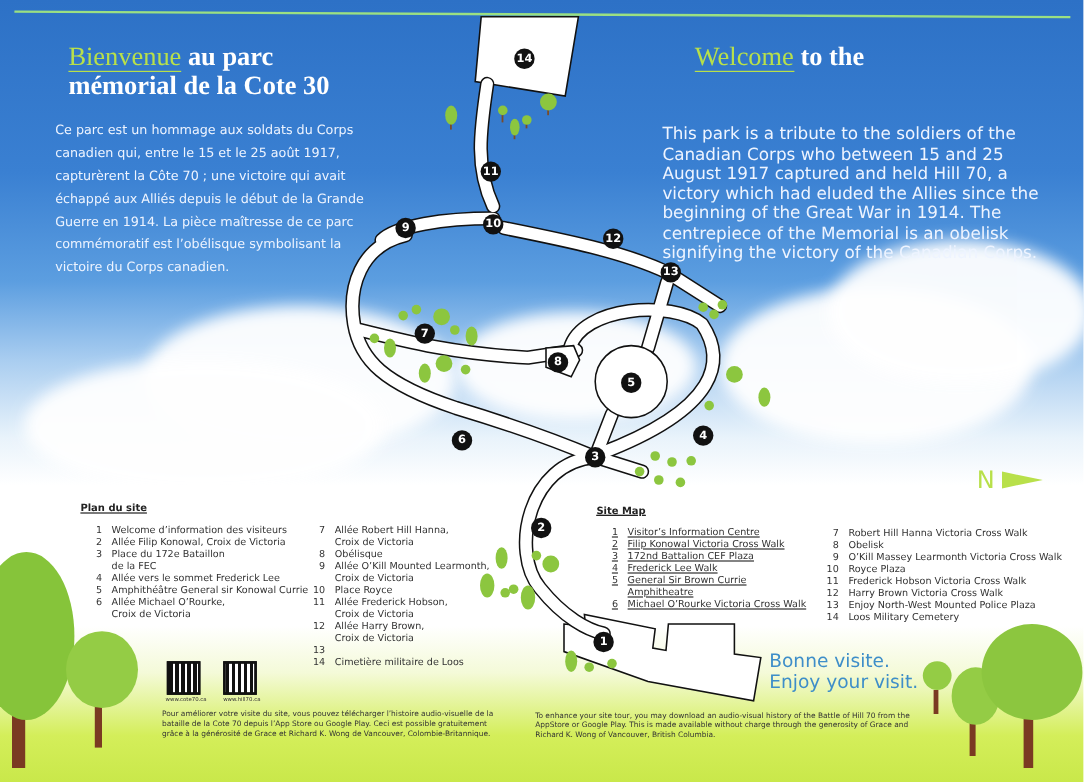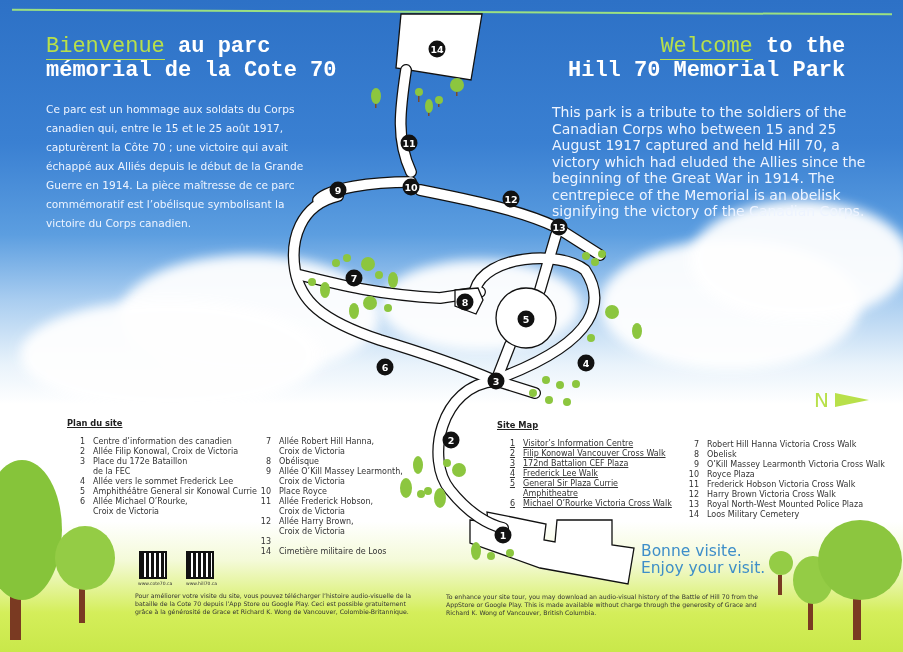--- a/index.html
+++ b/index.html
@@ -1,20 +1,20 @@
 <!DOCTYPE html>
 <html><head>
   <meta charset="utf-8">
   <style>
     html, body { margin:0; padding:0; }
     body { width:903px; height:652px; position:relative; overflow:hidden; font-family:"DejaVu Sans", sans-serif; background:#fff; }
     .bg { position:absolute; inset:0; background: linear-gradient(180deg, #2d71c6 0%, #3a80d2 22%, #5c9ee0 36%, #a9cdf0 46%, #e9f3fb 56%, #ffffff 62%, #ffffff 80%, #f4fad8 86%, #d4ee5a 94%, #c9e84a 100%); }
     .cloud { position:absolute; background:#fff; border-radius:50%; filter: blur(6px); opacity:0.95; }
     .topline { position:absolute; left:12px; top:11px; width:880px; height:2px; background:#9be082; transform: rotate(0.3deg); }
-    .title { position:absolute; color:#fff; font-weight:bold; line-height:1.07; font-family:Liberation Mono, monospace; }
+    .title { position:absolute; color:#fff; font-weight:bold; line-height:1.07; font-family:Liberation Serif, serif;margin-left:11px; }
     .title .g { color:#b8e04a; font-weight:normal; border-bottom:1.5px solid #b8e04a; }
     .intro { position:absolute; color:#eef4ff; font-size:10.6px; line-height:19px; }
     svg.map { position:absolute; left:0; top:0; }
     .marker { position:absolute; width:17px; height:17px; border-radius:50%; background:#111; color:#fff; font-size:9.5px; font-weight:bold; display:flex; align-items:center; justify-content:center; transform: translate(-50%,-50%); }
     .legend { position:absolute; font-size:8px; color:#333; line-height:10px; }
     .legend .head { font-weight:bold; text-decoration:underline; font-size:8.3px; margin-bottom:9px; color:#222; }
     .legend .row { display:flex; }
     .legend .num { width:18px; text-align:right; padding-right:8px; flex:none; }
     .legend .txt { white-space:pre-line; }
     .north { position:absolute; left:814px; top:388px; display:flex; align-items:center; }
@@ -33,27 +33,26 @@
 <div class="bg"></div>
 <div class="cloud" style="left:120px;top:255px;width:260px;height:120px;"></div>
 <div class="cloud" style="left:20px;top:300px;width:300px;height:110px;"></div>
 <div class="cloud" style="left:600px;top:240px;width:260px;height:130px;"></div>
 <div class="cloud" style="left:690px;top:200px;width:220px;height:120px;"></div>
 <div class="cloud" style="left:380px;top:260px;width:200px;height:90px;"></div>
 <div class="topline"></div>
 
 <div class="title" style="left:46px;top:35px;font-size:22px;">
   <div><span class="g">Bienvenue</span><span> au parc</span></div>
-  <div>mémorial de la Cote 70</div>
+  <div>mémorial de la Cote 30</div>
 </div>
 <div class="intro" style="left:46px;top:100px;width:280px;">Ce parc est un hommage aux soldats du Corps canadien qui, entre le 15 et le 25 août 1917, capturèrent la Côte 70 ; une victoire qui avait échappé aux Alliés depuis le début de la Grande Guerre en 1914. La pièce maîtresse de ce parc commémoratif est l’obélisque symbolisant la victoire du Corps canadien.</div>
 
-<div class="title" style="left:568px;top:35px;font-size:22px;text-align:right;">
+<div class="title" style="left:568px;top:35px;font-size:22px;">
   <div><span class="g">Welcome</span><span> to the</span></div>
-  <div>Hill 70 Memorial Park</div>
 </div>
 <div class="intro" style="left:552px;top:104px;width:320px;font-size:14px;line-height:16.5px;">This park is a tribute to the soldiers of the Canadian Corps who between 15 and 25 August 1917 captured and held Hill 70, a victory which had eluded the Allies since the beginning of the Great War in 1914. The centrepiece of the Memorial is an obelisk signifying the victory of the Canadian Corps.</div>
 
 <svg class="map" width="903" height="652" viewBox="0 0 903 652">
   <g fill="#fff" stroke="#111" stroke-width="1.3">
 
     <path d="M401 14 L482 14 L471 80 L396 68 Z"></path>
 
     <path d="M470 520 L488 522 L487 512 L546 524 L544 540 L555 542 L557 520 L612 520 L612 545 L634 548 L628 584 L540 568 L470 543 Z"></path>
   </g>
@@ -189,21 +188,21 @@
 
 <div class="north">
   <span class="n">N</span>
   <span class="arrow"></span>
 </div>
 
 <div class="legend" style="left:67px;top:418px;width:190px;">
   <div class="head">Plan du site</div>
   <div class="row">
       <span class="num">1</span>
-      <span class="txt">Centre d’information des canadien</span>
+      <span class="txt">Welcome d’information des visiteurs</span>
     </div>
   <div class="row">
       <span class="num">2</span>
       <span class="txt">Allée Filip Konowal, Croix de Victoria</span>
     </div>
   <div class="row">
       <span class="num">3</span>
       <span class="txt">Place du 172e Bataillon
 de la FEC</span>
     </div>
@@ -226,21 +225,21 @@
       <span class="num">7</span>
       <span class="txt">Allée Robert Hill Hanna,
 Croix de Victoria</span>
     </div>
   <div class="row">
       <span class="num">8</span>
       <span class="txt">Obélisque</span>
     </div>
   <div class="row">
       <span class="num">9</span>
-      <span class="txt">Allée O’Kill Massey Learmonth,
+      <span class="txt">Allée O’Kill Mounted Learmonth,
 Croix de Victoria</span>
     </div>
   <div class="row">
       <span class="num">10</span>
       <span class="txt">Place Royce</span>
     </div>
   <div class="row">
       <span class="num">11</span>
       <span class="txt">Allée Frederick Hobson,
 Croix de Victoria</span>
@@ -260,33 +259,33 @@
 </div>
 
 <div class="legend" style="left:497px;top:420px;width:180px;text-decoration:underline;">
   <div class="head">Site Map</div>
   <div class="row">
       <span class="num">1</span>
       <span class="txt">Visitor’s Information Centre</span>
     </div>
   <div class="row">
       <span class="num">2</span>
-      <span class="txt">Filip Konowal Vancouver Cross Walk</span>
+      <span class="txt">Filip Konowal Victoria Cross Walk</span>
     </div>
   <div class="row">
       <span class="num">3</span>
       <span class="txt">172nd Battalion CEF Plaza</span>
     </div>
   <div class="row">
       <span class="num">4</span>
       <span class="txt">Frederick Lee Walk</span>
     </div>
   <div class="row">
       <span class="num">5</span>
-      <span class="txt">General Sir Plaza Currie
+      <span class="txt">General Sir Brown Currie
 Amphitheatre</span>
     </div>
   <div class="row">
       <span class="num">6</span>
       <span class="txt">Michael O’Rourke Victoria Cross  Walk</span>
     </div>
 </div>
 <div class="legend" style="left:681px;top:440px;width:220px;">
   <div class="row">
       <span class="num">7</span>
@@ -307,21 +306,21 @@
   <div class="row">
       <span class="num">11</span>
       <span class="txt">Frederick Hobson Victoria Cross Walk</span>
     </div>
   <div class="row">
       <span class="num">12</span>
       <span class="txt">Harry Brown Victoria Cross  Walk</span>
     </div>
   <div class="row">
       <span class="num">13</span>
-      <span class="txt">Royal North-West Mounted Police Plaza</span>
+      <span class="txt">Enjoy North-West Mounted Police Plaza</span>
     </div>
   <div class="row">
       <span class="num">14</span>
       <span class="txt">Loos Military Cemetery</span>
     </div>
 </div>
 
 <div class="qr" style="left:139px;top:551px;"></div>
 <div class="qrlab" style="left:138px;top:581px;">www.cote70.ca</div>
 <div class="qr" style="left:186px;top:551px;"></div>

